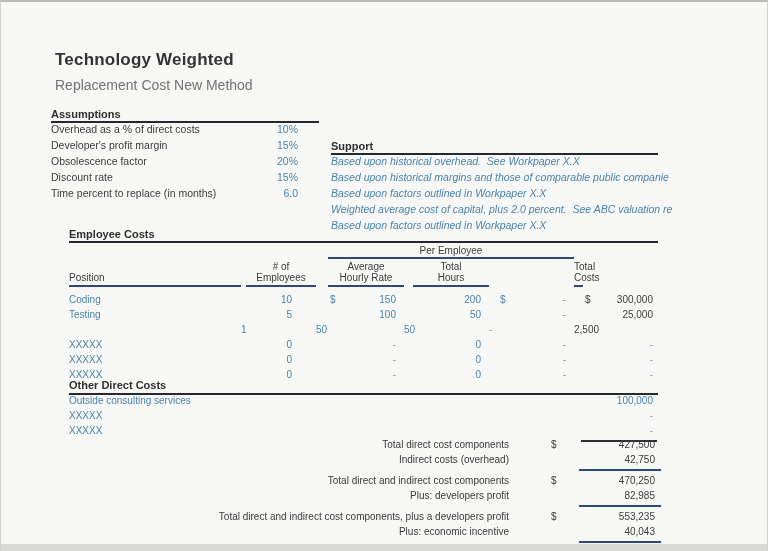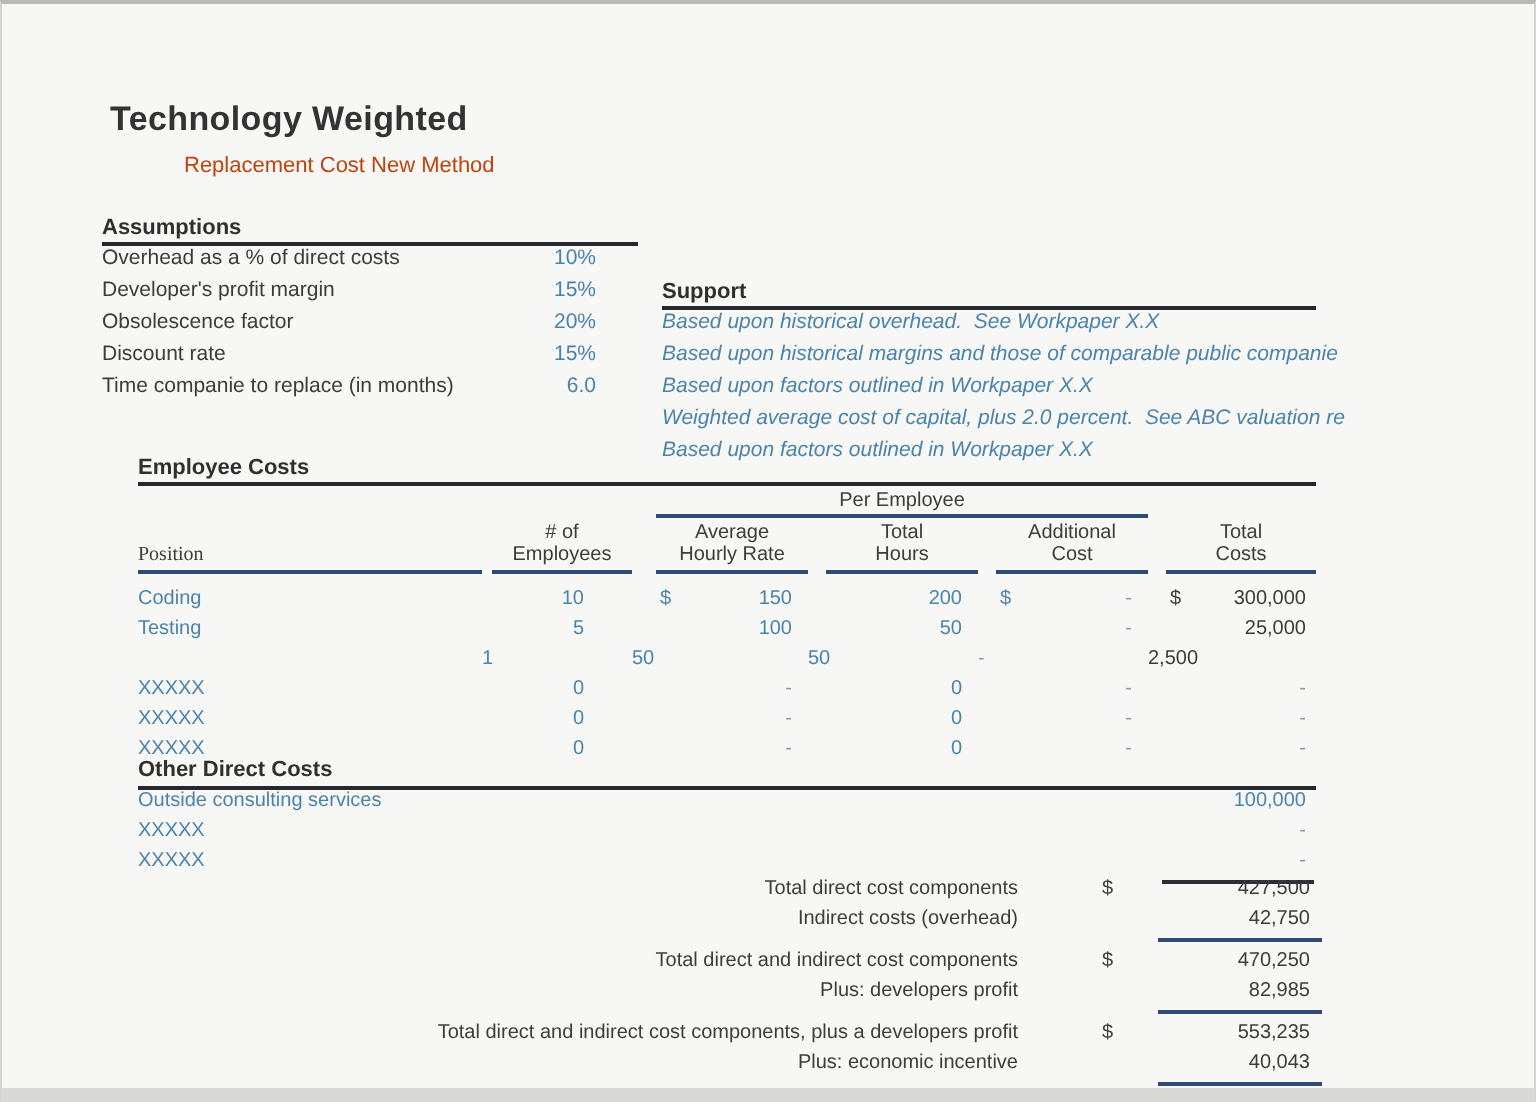--- a/index.html
+++ b/index.html
@@ -14,21 +14,21 @@
     border-left:1px solid #d3d3d1;
     border-right:1px solid #d3d3d1;
   }
   .page::after{
     content:""; position:absolute; left:0; right:0; bottom:0; height:7px;
     background:#d9d9d7;
   }
   
   .title-block { position:absolute; left:54px; top:48px; }
   .title-block h1 { font-size:17px; font-weight:bold; color:#333; letter-spacing:.2px; }
-  .title-block .subtitle { font-size:11px; margin-top:7px; color:#c2410c;margin-left:37px; }
+  .title-block .subtitle { font-size:14px; margin-top:7px; color:#737373; }
 
   
   .sec-heading { font-size:11px; font-weight:bold; color:#2f2f2f; padding-bottom:1px;
                  border-bottom:2px solid #25282c; }
   .assumptions { position:absolute; left:50px; top:106px; width:268px; }
   .a-row { display:flex; justify-content:space-between; align-items:baseline;
            height:16px; font-size:10.5px; }
   .a-row:first-of-type { margin-top:4px; }
   .a-val { color:#4a84ab; margin-right:21px; }
 
@@ -38,21 +38,21 @@
   .s-row:first-of-type { margin-top:4px; }
 
   
   .personnel { position:absolute; left:68px; top:226px; width:589px; }
   .per-emp { margin-left:259px; width:246px; text-align:center; font-size:10px;
              padding-bottom:1px; border-bottom:2px solid #2d4a77; margin-top:2px; }
   .grid { display:grid;
           grid-template-columns:172px 5px 70px 12px 76px 9px 76px 9px 76px 9px 75px; }
   .hdr { margin-top:2px; font-size:10px; line-height:11px; }
   .hdr .h { text-align:center; padding-bottom:2px; border-bottom:2px solid #2d4a77; }
-  .hdr .h.pos { text-align:left; display:flex; align-items:flex-end;font-family:Liberation Serif, serif; }
+  .hdr .h.pos { text-align:left; display:flex; align-items:flex-end; }
   .t-row { height:15px; font-size:10px; align-items:center; }
   .t-row .c { position:relative; }
   .blue { color:#4a84ab; }
   .gray { color:#8d9aa5; }
   .dark { color:#3c3c3c; }
   .cell-r { text-align:right; }
   .pad8 { padding-right:8px; }
   .pad24 { padding-right:24px; }
   .pad5 { padding-right:5px; }
   .cur { position:absolute; left:2px; top:0; }
@@ -100,21 +100,21 @@
     </div>
     <div class="a-row">
       <span>Obsolescence factor</span>
       <span class="a-val">20%</span>
     </div>
     <div class="a-row">
       <span>Discount rate</span>
       <span class="a-val">15%</span>
     </div>
     <div class="a-row">
-      <span>Time companie to replace (in months)</span>
+      <span>Time percent to replace (in months)</span>
       <span class="a-val">6.0</span>
     </div>
   </div>
 
   <div class="support">
     <div class="sec-heading">Support</div>
     <div class="s-row">Based upon historical overhead.  See Workpaper X.X</div>
     <div class="s-row">Based upon historical margins and those of comparable public companie</div>
     <div class="s-row">Based upon factors outlined in Workpaper X.X</div>
     <div class="s-row">Weighted average cost of capital, plus 2.0 percent.  See ABC valuation re</div>
@@ -127,21 +127,20 @@
 
     <div class="grid hdr">
       <div class="h pos">Position</div>
       <div></div>
       <div class="h"><span># of</span><br><span>Employees</span></div>
       <div></div>
       <div class="h"><span>Average</span><br><span>Hourly Rate</span></div>
       <div></div>
       <div class="h"><span>Total</span><br><span>Hours</span></div>
       <div></div>
-      <div class="h"><span>Additional</span><br><span>Cost</span></div>
       <div></div>
       <div class="h"><span>Total</span><br><span>Costs</span></div>
     </div>
 
     <div class="rows-block">
       <div class="grid t-row">
         <div class="c blue">Coding</div>
           <div></div>
         <div class="c blue cell-r pad24">10</div>
           <div></div>

